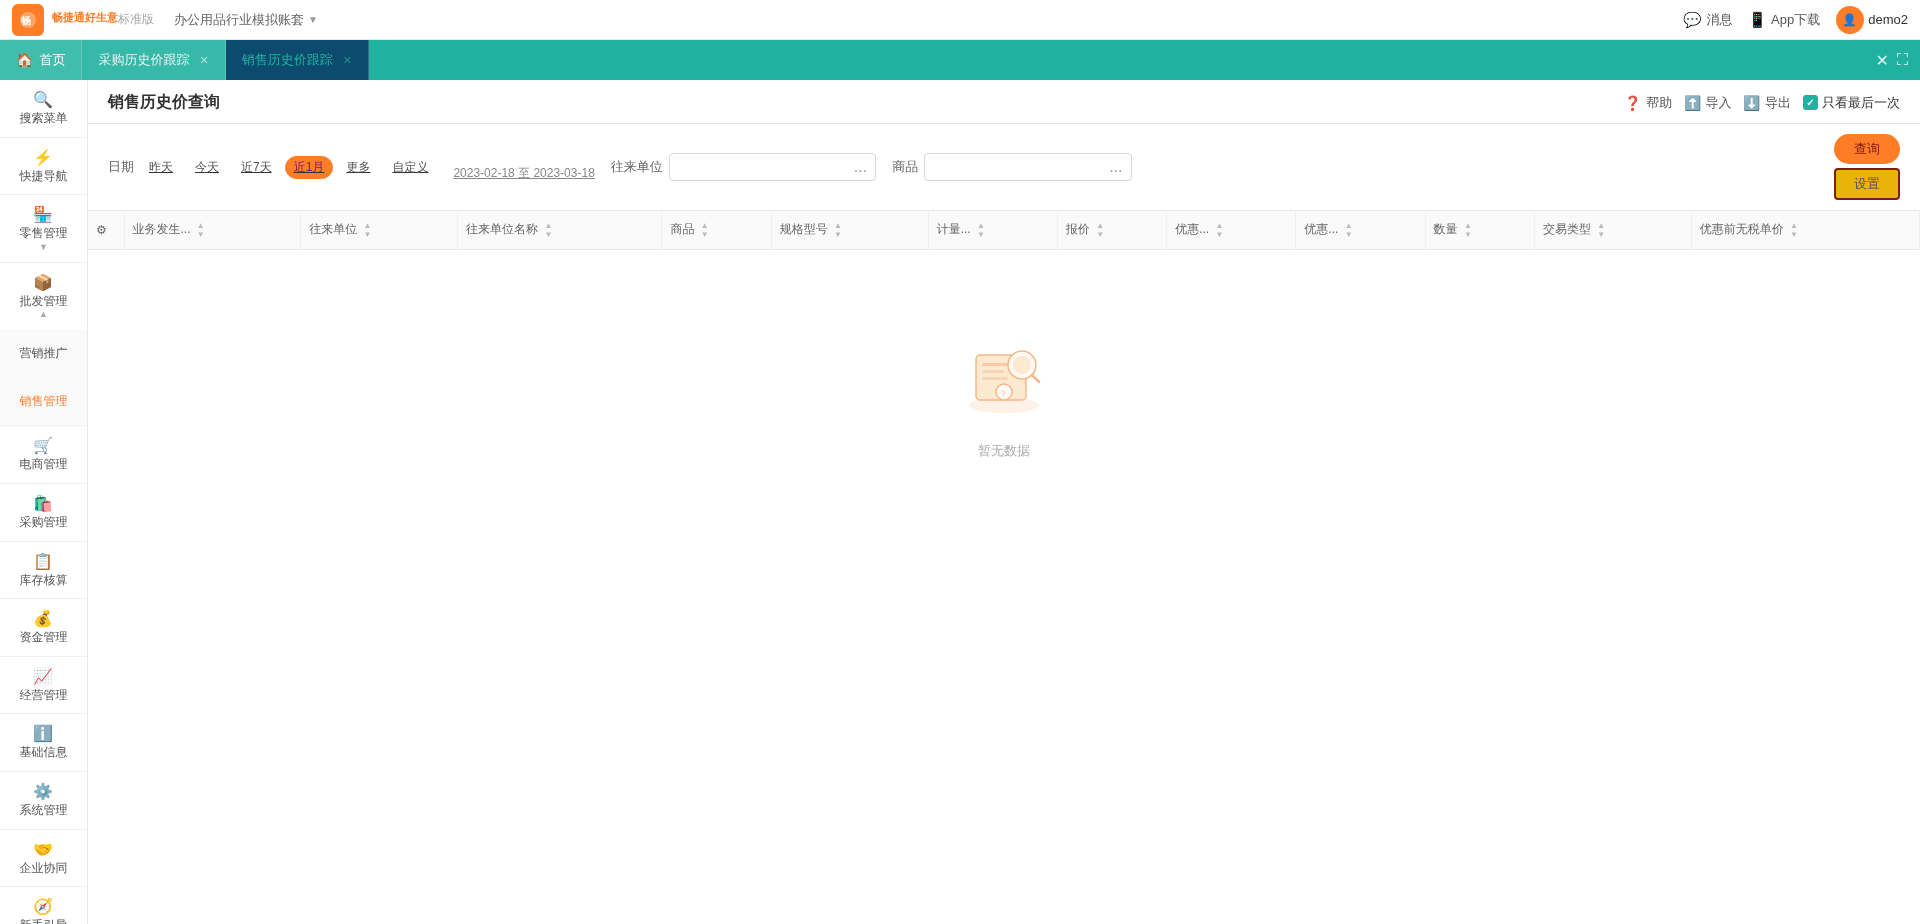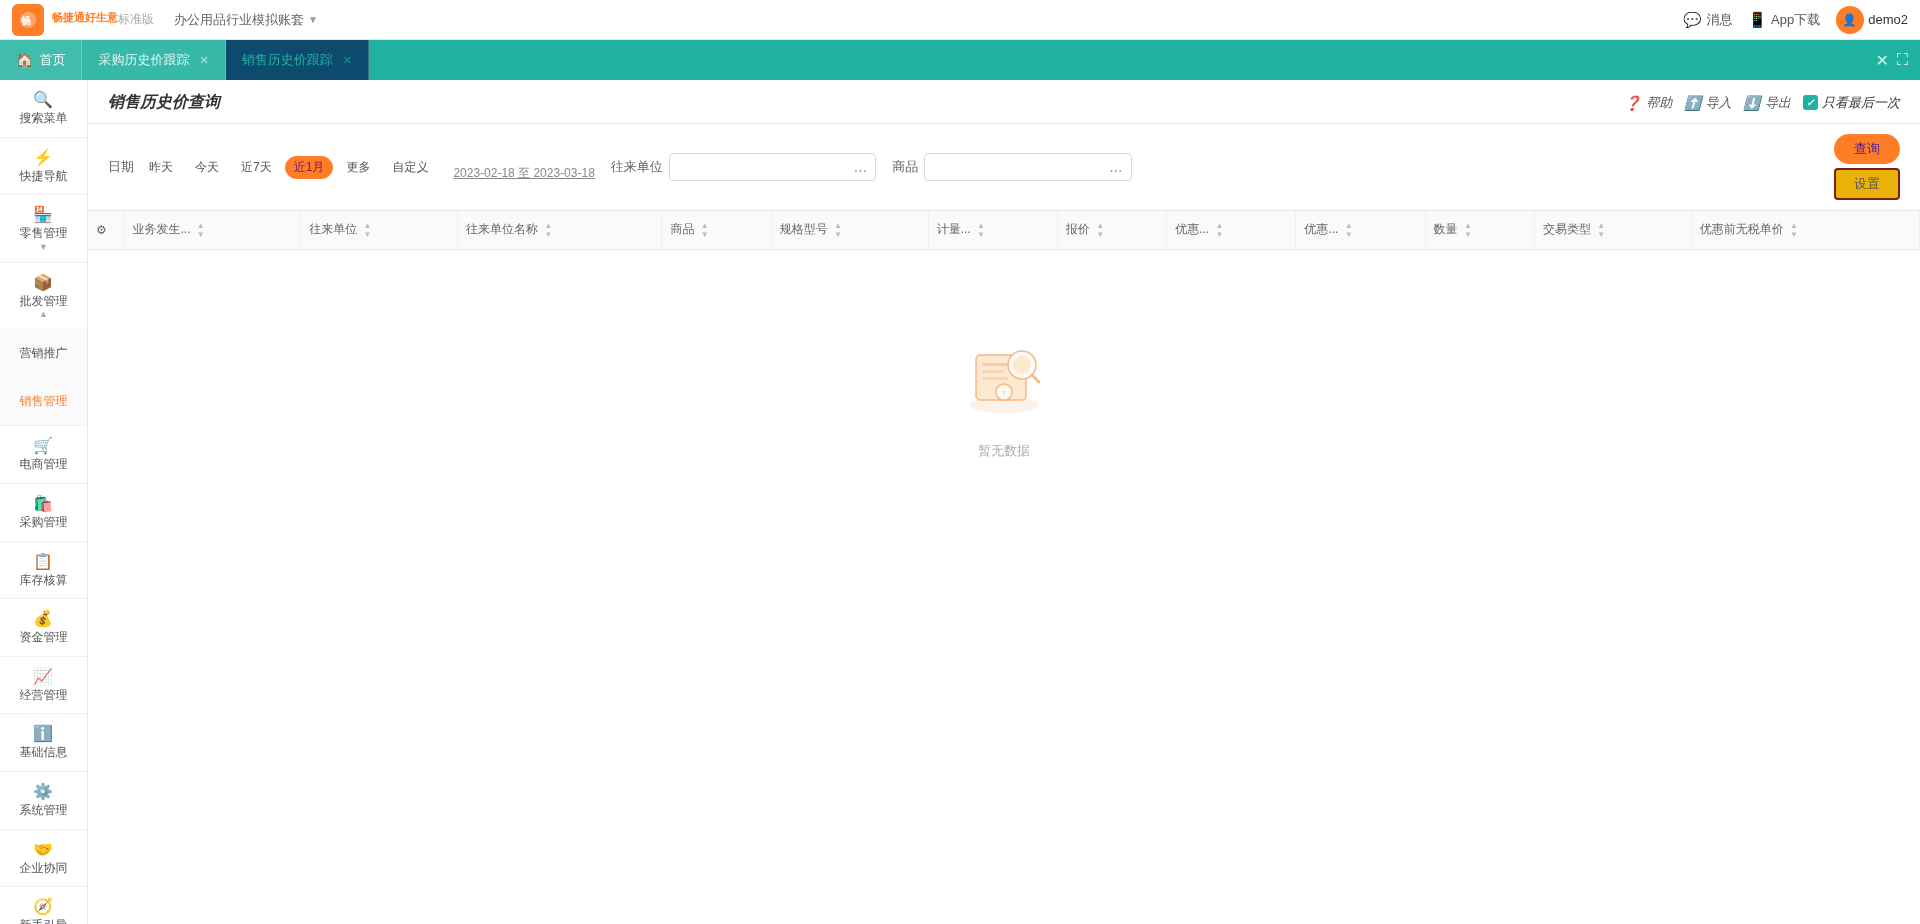--- a/index.html
+++ b/index.html
@@ -39,41 +39,41 @@
     .sidebar-item.active { color: #ff7d26; }
     .sidebar-item .icon { font-size: 16px; margin-bottom: 2px; }
     .sidebar-item .label { text-align: center; line-height: 1.3; }
     .sidebar-sub { background: #fafafa; }
     .sidebar-sub .sidebar-item { font-size: 12px; padding: 8px 4px; }
 
     
     .content { flex: 1; display: flex; flex-direction: column; overflow: hidden; background: #f5f5f5; }
 
     
-    .page-header { background: #fff; padding: 12px 20px 0; border-bottom: 1px solid #e8e8e8; flex-shrink: 0; font-style: italic; }
+    .page-header { background: #fff; padding: 12px 20px 0; border-bottom: 1px solid #e8e8e8; flex-shrink: 0; }
     .page-header-top { display: flex; align-items: center; justify-content: space-between; margin-bottom: 10px; }
     .page-title { font-size: 16px; font-weight: 600; color: #333; }
     .page-header-actions { display: flex; align-items: center; gap: 12px; }
     .header-action { display: flex; align-items: center; gap: 4px; font-size: 13px; color: #555; cursor: pointer; }
     .only-last-checkbox { display: flex; align-items: center; gap: 4px; font-size: 13px; color: #333; }
     .checkbox-checked { width: 15px; height: 15px; background: #20b2a0; border-radius: 3px; display: flex; align-items: center; justify-content: center; }
 
     
     .filter-bar { background: #fff; padding: 10px 20px; display: flex; align-items: center; gap: 16px; border-bottom: 1px solid #e8e8e8; flex-wrap: wrap; flex-shrink: 0; }
     .filter-group { display: flex; align-items: center; gap: 6px; }
     .filter-label { font-size: 13px; color: #666; white-space: nowrap; }
-    .date-pills { display: flex; align-items: center; gap: 4px; }
+    .date-pills { display: flex; align-items: center; gap: 4px; text-decoration: underline; }
     .date-pill { padding: 2px 8px; border-radius: 3px; font-size: 12px; cursor: pointer; color: #555; border: 1px solid transparent; }
     .date-pill.active { background: #ff7d26; color: #701a75; border-radius: 12px; border-color: #ff7d26; }
     .date-range-text { font-size: 12px; color: #888; margin-top: 4px; text-decoration: underline; }
     .filter-input { display: flex; align-items: center; border: 1px solid #d9d9d9; border-radius: 4px; padding: 4px 8px; min-width: 160px; background: #fff; }
     .filter-input input { border: none; outline: none; font-size: 13px; flex: 1; background: transparent; color: #999; }
     .filter-input-dots { color: #999; font-size: 16px; cursor: pointer; }
     .filter-spacer { flex: 1; }
-    .btn-query { background: #ff7d26; color: #4c1d95; border: none; border-radius: 15px; padding: 6px 20px; font-size: 13px; cursor: pointer; }
+    .btn-query { background: #ff7d26; color: #7f1d1d; border: none; border-radius: 15px; padding: 6px 20px; font-size: 13px; cursor: pointer; }
     .btn-settings { background: #eab308; color: #555; border: 2px solid #7f1d1d; border-radius: 4px; padding: 5px 16px; font-size: 13px; cursor: pointer; }
 
     
     .table-container { flex: 1; background: #fff; margin: 0; overflow: auto; }
     .data-table { width: 100%; border-collapse: collapse; }
     .data-table thead tr { background: #fafafa; border-bottom: 1px solid #e8e8e8; }
     .data-table th { padding: 10px 8px; font-size: 12px; color: #666; font-weight: normal; text-align: left; white-space: nowrap; border-right: 1px solid #f0f0f0; cursor: pointer; user-select: none; }
     .data-table th .sort-icons { display: inline-flex; flex-direction: column; margin-left: 3px; vertical-align: middle; font-size: 8px; color: #bbb; }
     .th-gear { width: 36px; text-align: center; }
 

